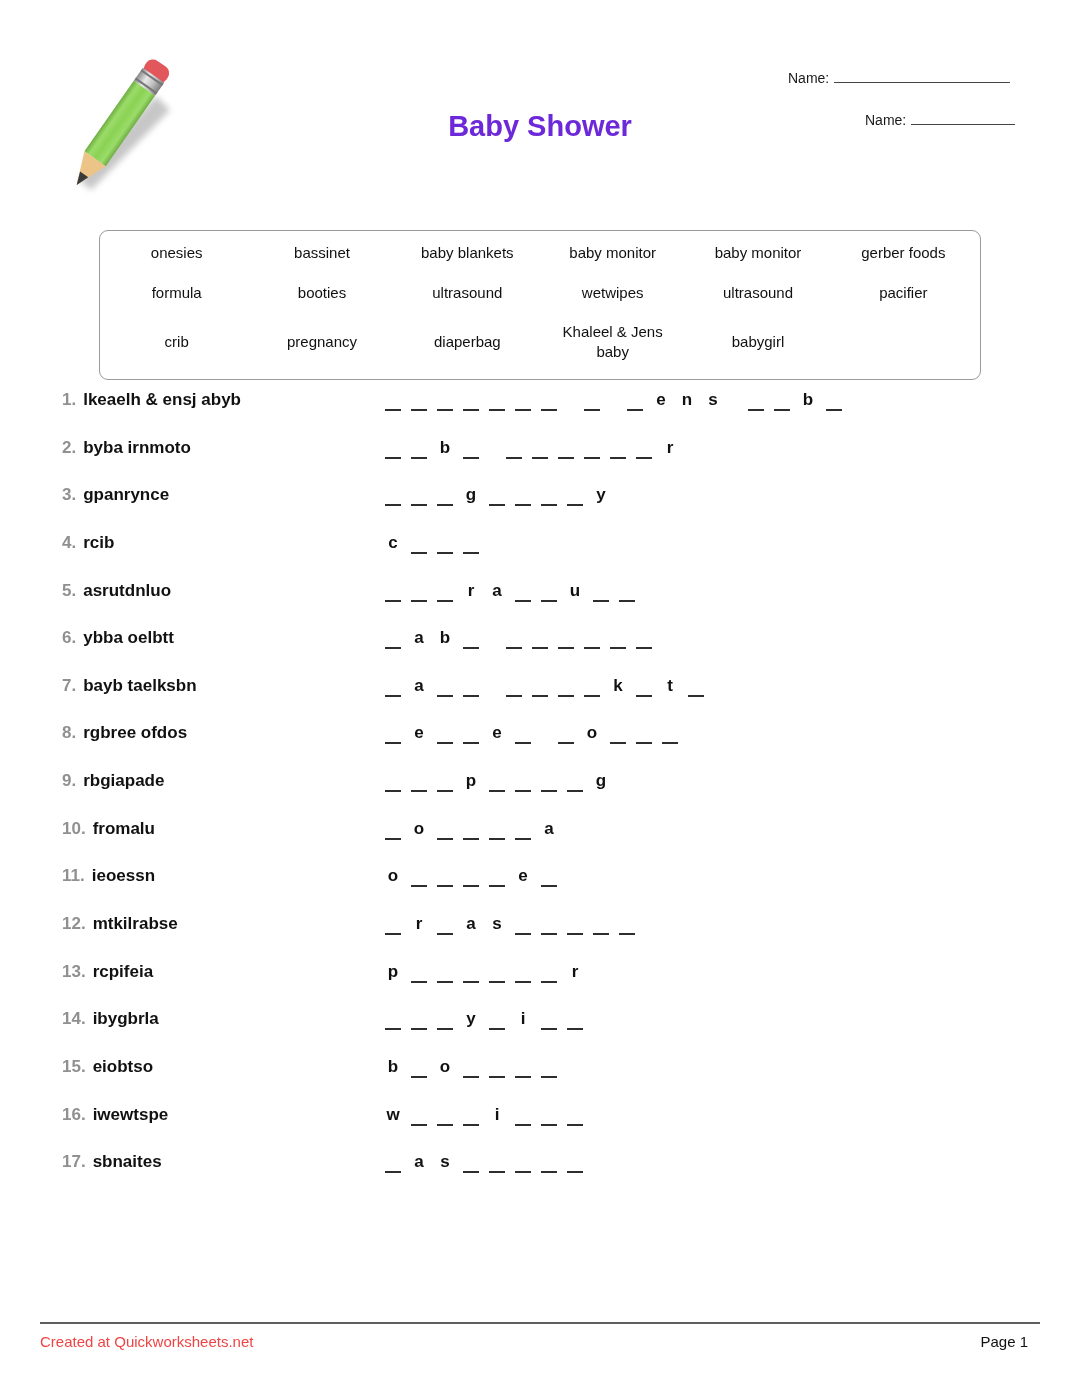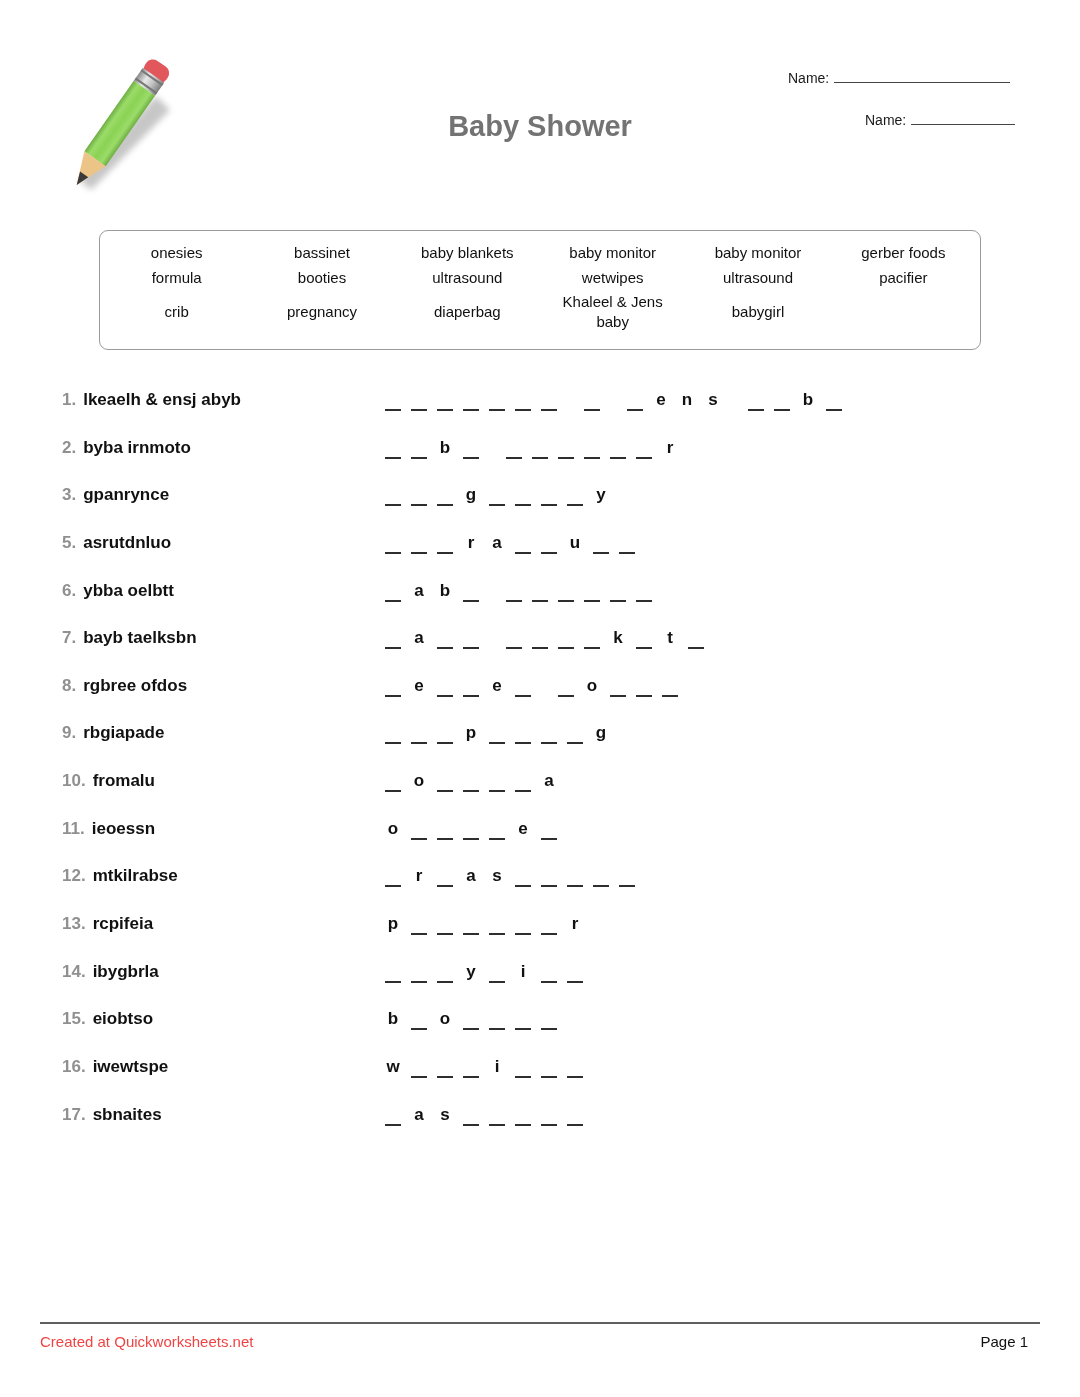--- a/index.html
+++ b/index.html
@@ -4,33 +4,33 @@
 <style>
   * { margin:0; padding:0; box-sizing:border-box; }
   html,body { background:#ffffff; }
   body {
     width:1080px; height:1397px; position:relative; overflow:hidden;
     font-family:"Liberation Sans","DejaVu Sans",sans-serif; color:#1a1a1a;
   }
   .pencil { position:absolute; left:50px; top:42px; }
   .page-title {
     position:absolute; left:0; top:110px; width:1080px; text-align:center;
-    font-size:29px; font-weight:bold; color:#737373;
+    font-size:29px; font-weight:bold; color:#6d28d9;
   }
   .name-field { position:absolute; left:788px; top:70px; font-size:14px; white-space:nowrap; }
   .date-field { position:absolute; left:865px; top:112px; font-size:14px; white-space:nowrap; }
   .write-line { display:inline-block; border-bottom:1.5px solid #444; height:12px; margin-left:5px; }
   .name-line { width:176px; }
   .date-line { width:104px; }
 
   .word-bank {
     position:absolute; left:99px; top:230px; width:882px; min-height:119px;
     border:1.5px solid #9a9a9a; border-radius:9px; background:#fff;
     display:grid; grid-template-columns:repeat(6,1fr);
-    padding:12px 4px 18px; row-gap:5px; align-items:center;
+    padding:12px 4px 18px; row-gap:20px; align-items:center;
   }
   .bank-cell { display:flex; justify-content:center; text-align:center; font-size:15px; line-height:1.3; color:#111; }
   .bank-word { max-width:118px; }
 
   .puzzle-list { position:absolute; left:62px; top:389px; width:980px; }
   .item-row { position:relative; height:47.65px; font-size:17px; line-height:21px;font-weight:bold; }
   .item-num { color:#909090; margin-right:7px; }
   .item-word { color:#111; }
   .item-pattern { position:absolute; left:318px; top:0; white-space:nowrap; }
   .pat-word { display:inline-block; margin-right:17px; }
@@ -142,20 +142,21 @@
     </div>
     <div class="bank-cell">
       <span class="bank-word">babygirl</span>
     </div>
   </div>
 
 <div class="puzzle-list">
     <div class="item-row"><span class="item-num">1.</span><span class="item-word">lkeaelh &amp; ensj abyb</span><span class="item-pattern"><span class="pat-word"><span class="pat-cell blank"></span><span class="pat-cell blank"></span><span class="pat-cell blank"></span><span class="pat-cell blank"></span><span class="pat-cell blank"></span><span class="pat-cell blank"></span><span class="pat-cell blank"></span></span><span class="pat-word"><span class="pat-cell blank"></span></span><span class="pat-word"><span class="pat-cell blank"></span><span class="pat-cell">e</span><span class="pat-cell">n</span><span class="pat-cell">s</span></span><span class="pat-word"><span class="pat-cell blank"></span><span class="pat-cell blank"></span><span class="pat-cell">b</span><span class="pat-cell blank"></span></span></span></div>
     <div class="item-row"><span class="item-num">2.</span><span class="item-word">byba irnmoto</span><span class="item-pattern"><span class="pat-word"><span class="pat-cell blank"></span><span class="pat-cell blank"></span><span class="pat-cell">b</span><span class="pat-cell blank"></span></span><span class="pat-word"><span class="pat-cell blank"></span><span class="pat-cell blank"></span><span class="pat-cell blank"></span><span class="pat-cell blank"></span><span class="pat-cell blank"></span><span class="pat-cell blank"></span><span class="pat-cell">r</span></span></span></div>
     <div class="item-row"><span class="item-num">3.</span><span class="item-word">gpanrynce</span><span class="item-pattern"><span class="pat-word"><span class="pat-cell blank"></span><span class="pat-cell blank"></span><span class="pat-cell blank"></span><span class="pat-cell">g</span><span class="pat-cell blank"></span><span class="pat-cell blank"></span><span class="pat-cell blank"></span><span class="pat-cell blank"></span><span class="pat-cell">y</span></span></span></div>
+    <div class="item-row"><span class="item-num">4.</span><span class="item-word">rcib</span><span class="item-pattern"><span class="pat-word"><span class="pat-cell">c</span><span class="pat-cell blank"></span><span class="pat-cell blank"></span><span class="pat-cell blank"></span></span></span></div>
     <div class="item-row"><span class="item-num">5.</span><span class="item-word">asrutdnluo</span><span class="item-pattern"><span class="pat-word"><span class="pat-cell blank"></span><span class="pat-cell blank"></span><span class="pat-cell blank"></span><span class="pat-cell">r</span><span class="pat-cell">a</span><span class="pat-cell blank"></span><span class="pat-cell blank"></span><span class="pat-cell">u</span><span class="pat-cell blank"></span><span class="pat-cell blank"></span></span></span></div>
     <div class="item-row"><span class="item-num">6.</span><span class="item-word">ybba oelbtt</span><span class="item-pattern"><span class="pat-word"><span class="pat-cell blank"></span><span class="pat-cell">a</span><span class="pat-cell">b</span><span class="pat-cell blank"></span></span><span class="pat-word"><span class="pat-cell blank"></span><span class="pat-cell blank"></span><span class="pat-cell blank"></span><span class="pat-cell blank"></span><span class="pat-cell blank"></span><span class="pat-cell blank"></span></span></span></div>
     <div class="item-row"><span class="item-num">7.</span><span class="item-word">bayb taelksbn</span><span class="item-pattern"><span class="pat-word"><span class="pat-cell blank"></span><span class="pat-cell">a</span><span class="pat-cell blank"></span><span class="pat-cell blank"></span></span><span class="pat-word"><span class="pat-cell blank"></span><span class="pat-cell blank"></span><span class="pat-cell blank"></span><span class="pat-cell blank"></span><span class="pat-cell">k</span><span class="pat-cell blank"></span><span class="pat-cell">t</span><span class="pat-cell blank"></span></span></span></div>
     <div class="item-row"><span class="item-num">8.</span><span class="item-word">rgbree ofdos</span><span class="item-pattern"><span class="pat-word"><span class="pat-cell blank"></span><span class="pat-cell">e</span><span class="pat-cell blank"></span><span class="pat-cell blank"></span><span class="pat-cell">e</span><span class="pat-cell blank"></span></span><span class="pat-word"><span class="pat-cell blank"></span><span class="pat-cell">o</span><span class="pat-cell blank"></span><span class="pat-cell blank"></span><span class="pat-cell blank"></span></span></span></div>
     <div class="item-row"><span class="item-num">9.</span><span class="item-word">rbgiapade</span><span class="item-pattern"><span class="pat-word"><span class="pat-cell blank"></span><span class="pat-cell blank"></span><span class="pat-cell blank"></span><span class="pat-cell">p</span><span class="pat-cell blank"></span><span class="pat-cell blank"></span><span class="pat-cell blank"></span><span class="pat-cell blank"></span><span class="pat-cell">g</span></span></span></div>
     <div class="item-row"><span class="item-num">10.</span><span class="item-word">fromalu</span><span class="item-pattern"><span class="pat-word"><span class="pat-cell blank"></span><span class="pat-cell">o</span><span class="pat-cell blank"></span><span class="pat-cell blank"></span><span class="pat-cell blank"></span><span class="pat-cell blank"></span><span class="pat-cell">a</span></span></span></div>
     <div class="item-row"><span class="item-num">11.</span><span class="item-word">ieoessn</span><span class="item-pattern"><span class="pat-word"><span class="pat-cell">o</span><span class="pat-cell blank"></span><span class="pat-cell blank"></span><span class="pat-cell blank"></span><span class="pat-cell blank"></span><span class="pat-cell">e</span><span class="pat-cell blank"></span></span></span></div>
     <div class="item-row"><span class="item-num">12.</span><span class="item-word">mtkilrabse</span><span class="item-pattern"><span class="pat-word"><span class="pat-cell blank"></span><span class="pat-cell">r</span><span class="pat-cell blank"></span><span class="pat-cell">a</span><span class="pat-cell">s</span><span class="pat-cell blank"></span><span class="pat-cell blank"></span><span class="pat-cell blank"></span><span class="pat-cell blank"></span><span class="pat-cell blank"></span></span></span></div>
     <div class="item-row"><span class="item-num">13.</span><span class="item-word">rcpifeia</span><span class="item-pattern"><span class="pat-word"><span class="pat-cell">p</span><span class="pat-cell blank"></span><span class="pat-cell blank"></span><span class="pat-cell blank"></span><span class="pat-cell blank"></span><span class="pat-cell blank"></span><span class="pat-cell blank"></span><span class="pat-cell">r</span></span></span></div>
     <div class="item-row"><span class="item-num">14.</span><span class="item-word">ibygbrla</span><span class="item-pattern"><span class="pat-word"><span class="pat-cell blank"></span><span class="pat-cell blank"></span><span class="pat-cell blank"></span><span class="pat-cell">y</span><span class="pat-cell blank"></span><span class="pat-cell">i</span><span class="pat-cell blank"></span><span class="pat-cell blank"></span></span></span></div>

